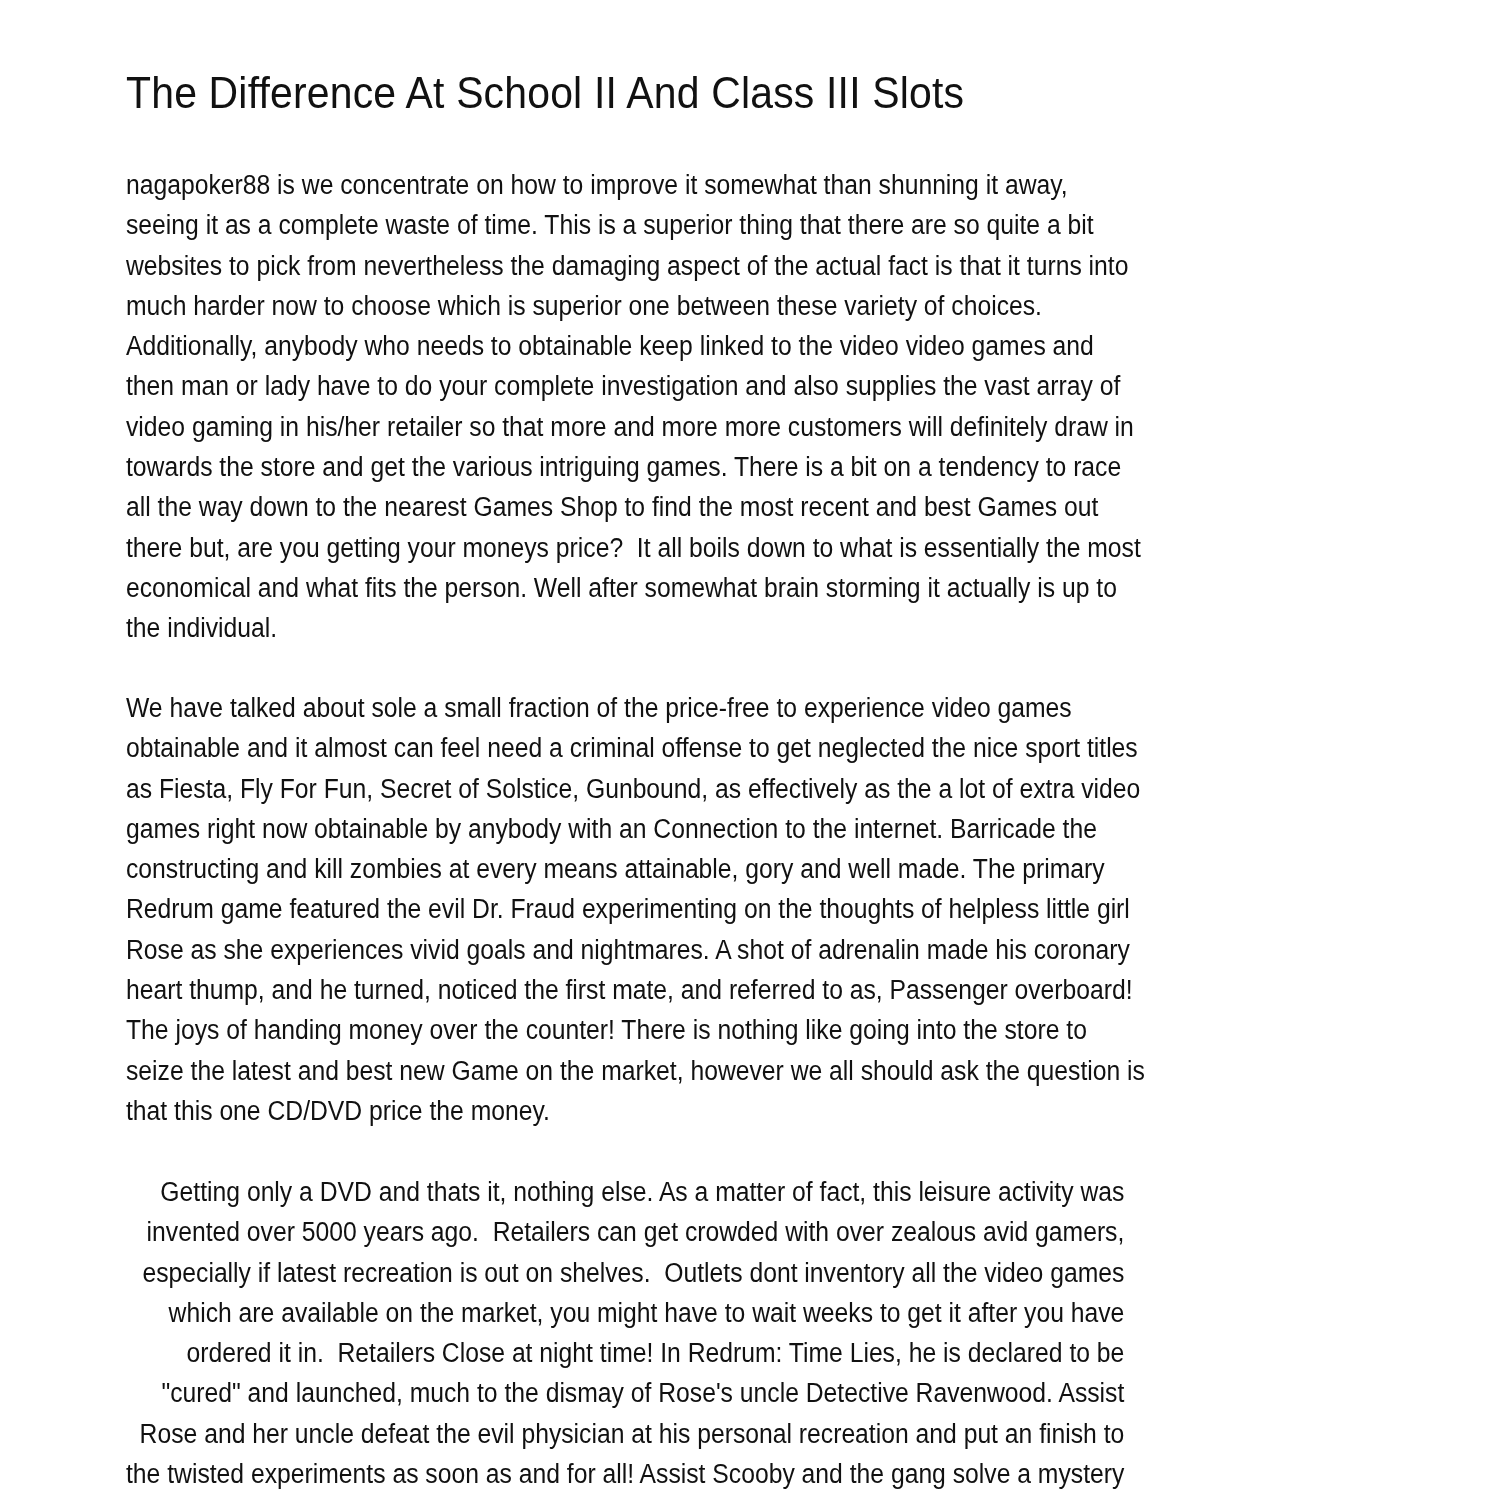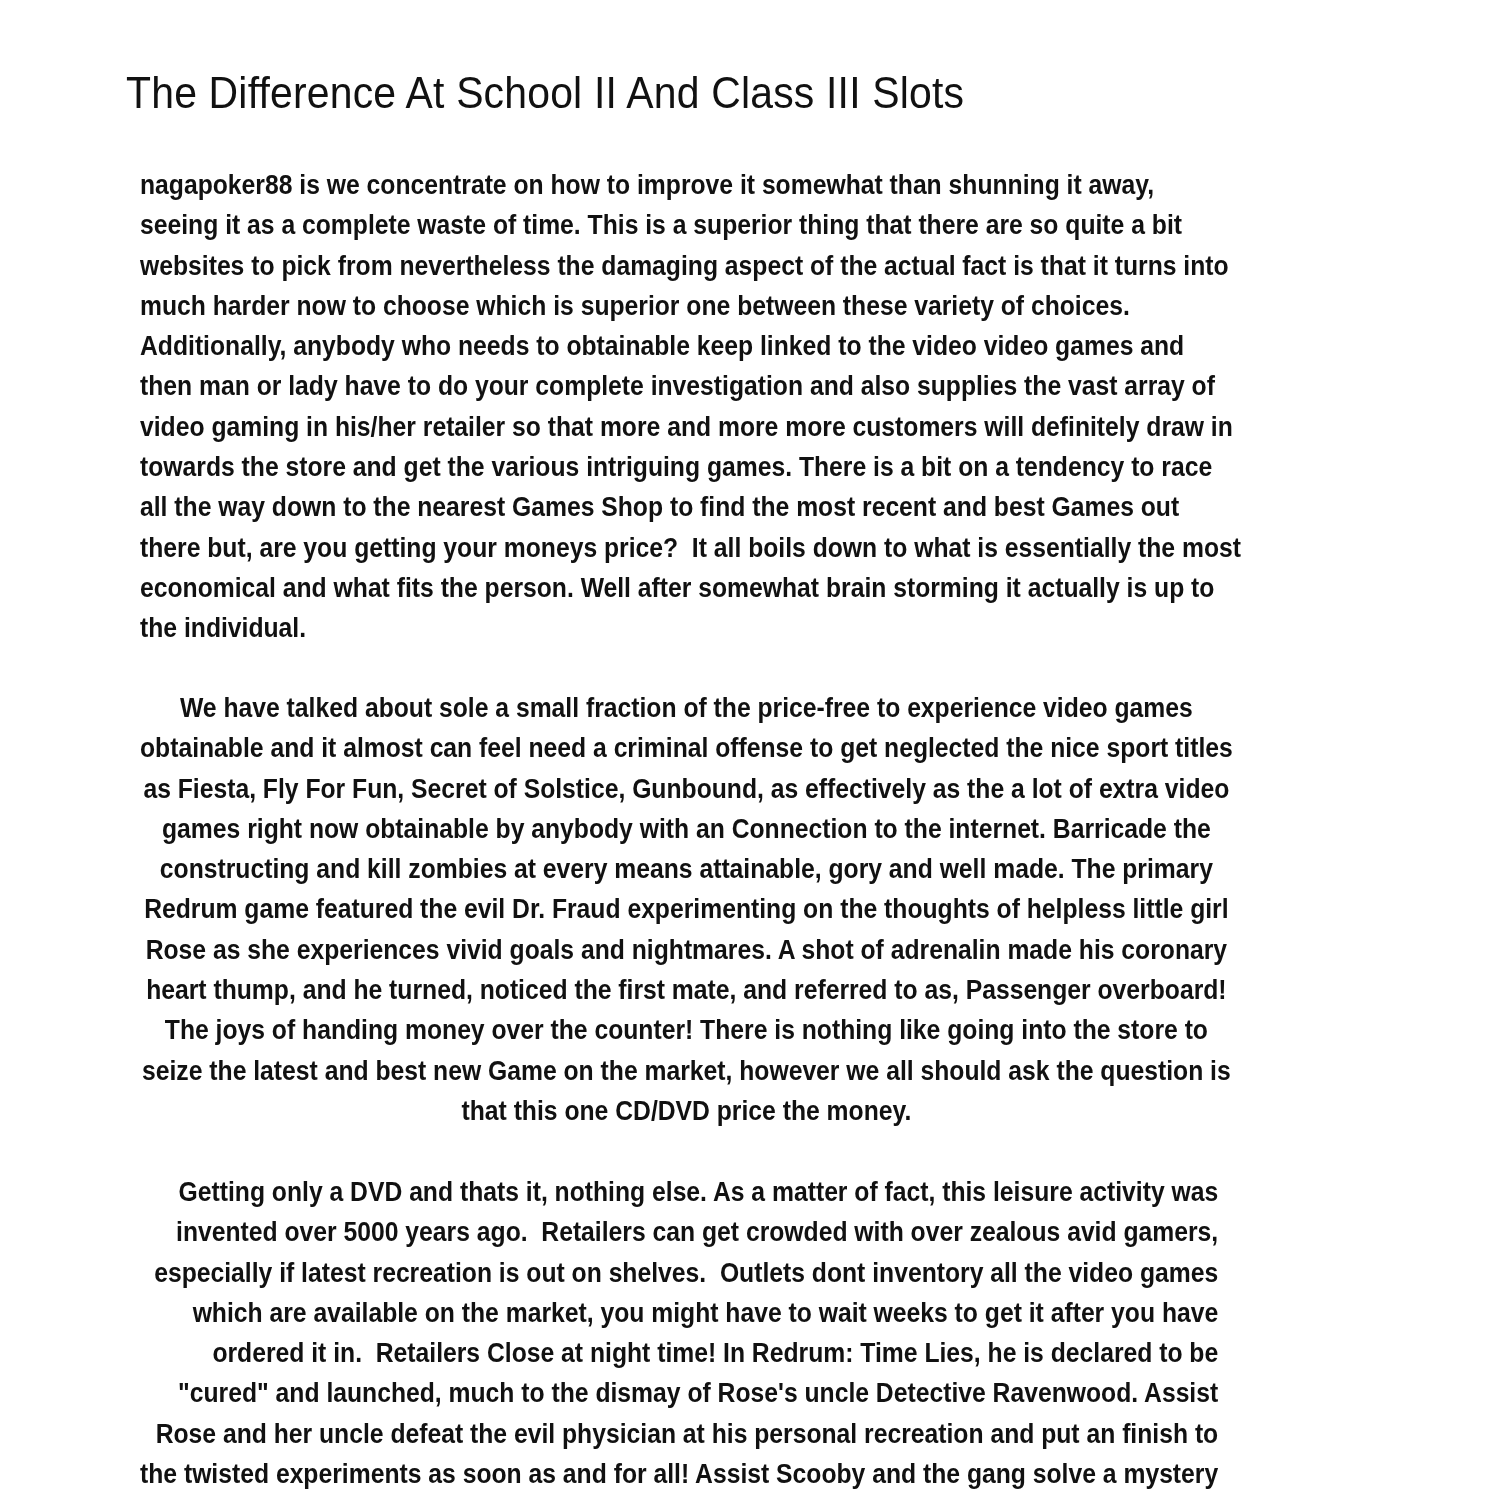--- a/index.html
+++ b/index.html
@@ -29,35 +29,34 @@
       font-weight: normal;
       font-size: 44px;
       line-height: 54px;
       white-space: nowrap;
       transform: scaleX(0.93);
       transform-origin: left top;
       letter-spacing: 0.2px;
     }
     .para {
       position: absolute;
-      left: 14px;
+      left: 0;
       margin: 0;
-      font-weight: bold;
     }
     .line {
       display: block;
       font-size: 27px;
       line-height: 40.3px;
       height: 40.3px;
       white-space: pre;
       transform: scaleX(0.915);
       transform-origin: left top;
     }
     #p1 { top: 165px; }
-    #p2 { top: 688px; text-align: center; }
+    #p2 { top: 688px; }
     #p3 { top: 1172px; text-align: right; }
   </style>
 </head>
 <body>
 
 <div class="page">
   <h1 class="title">The Difference At School II And Class III Slots</h1>
 
   <div class="para" id="p1">
     <span class="line">nagapoker88 is we concentrate on how to improve it somewhat than shunning it away,</span>

